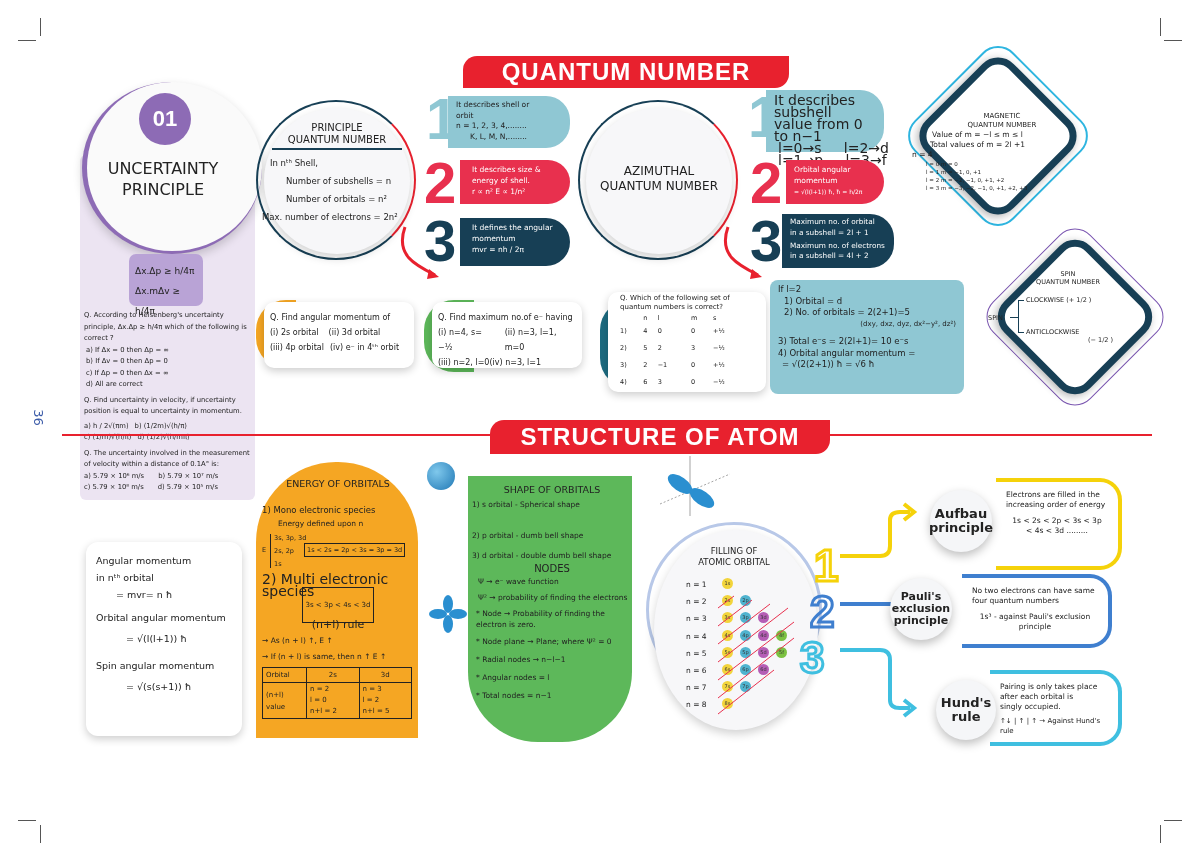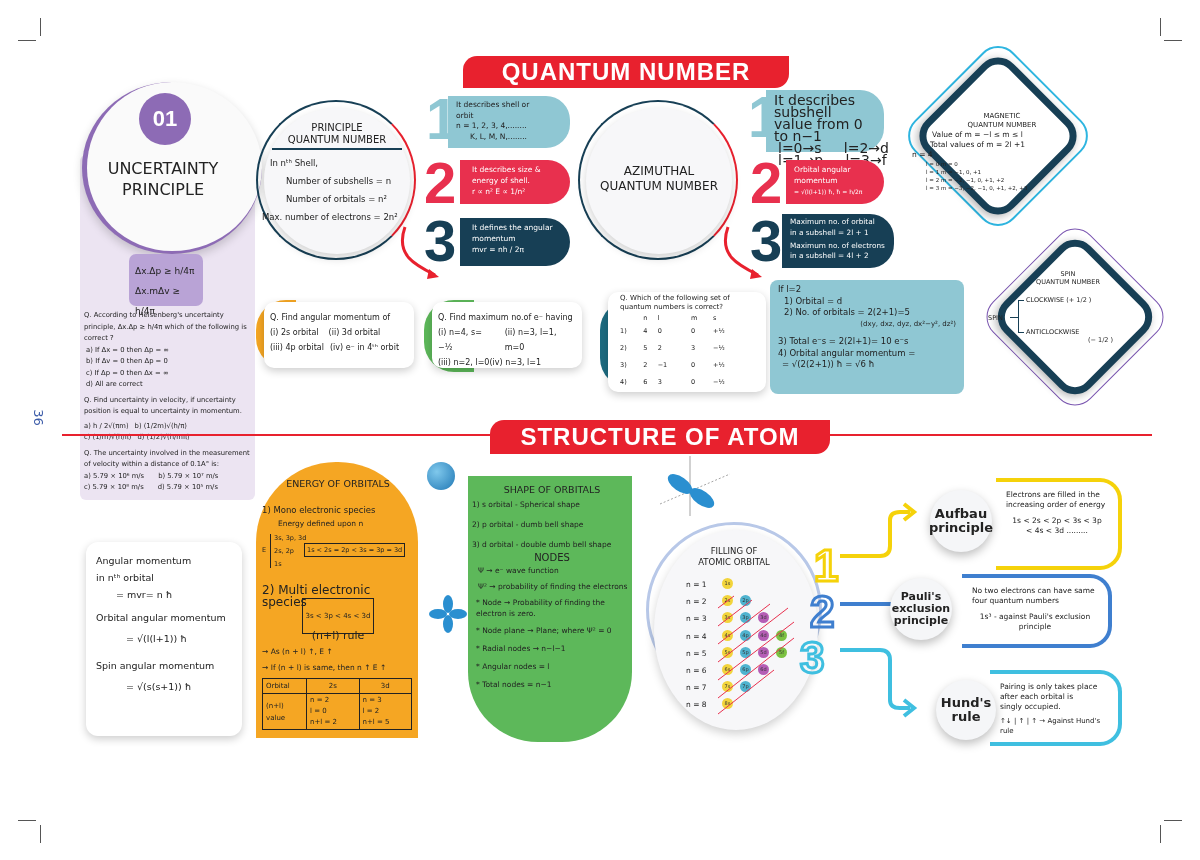--- a/index.html
+++ b/index.html
@@ -285,21 +285,21 @@
   <div style="font-size:8.5px">1) Mono electronic species</div>
   <div style="padding-left:16px;margin-top:2px">Energy defined upon n</div>
   <div style="position:relative;height:40px;font-size:6.5px">
     <div style="position:absolute;left:8px;top:4px;width:1px;height:34px;background:#222"></div>
     <div style="position:absolute;left:0;top:14px">E</div>
     <div style="position:absolute;left:12px;top:2px">3s, 3p, 3d</div>
     <div style="position:absolute;left:12px;top:15px">2s, 2p</div>
     <div style="position:absolute;left:12px;top:28px">1s</div>
     <div style="position:absolute;left:42px;top:13px;border:1px solid #222;padding:0 2px">1s &lt; 2s = 2p &lt; 3s = 3p = 3d</div>
   </div>
-  <div style="font-size:12px;margin-top:14px">2) Multi electronic species</div>
+  <div style="font-size:14px;margin-top:3px">2) Multi electronic species</div>
   <div style="text-align:center;margin-top:2px"><span style="border:1px solid #222;padding:13px 3px;font-size:7px">3s &lt; 3p &lt; 4s &lt; 3d</span></div>
   <div style="text-align:center;font-size:11px;margin:8px 0 4px">(n+l) rule</div>
   <div>→ As (n + l) ↑, E ↑</div>
   <div style="margin-top:4px">→ If (n + l) is same, then n ↑ E ↑</div>
   <table style="width:150px;margin-top:4px;font-size:7px;border:1px solid #222">
     <tbody>
         <tr>
           <td style="border:1px solid #222;padding:1px 3px">Orbital</td>
           <td style="border:1px solid #222;padding:1px 3px;text-align:center">2s</td>
           <td style="border:1px solid #222;padding:1px 3px;text-align:center">3d</td>
@@ -331,21 +331,21 @@
 <svg class="abs" style="left:660px;top:456px" width="70" height="60">
     <line x1="30" y1="0" x2="30" y2="60" stroke="#666" stroke-width=".6"></line>
     <line x1="0" y1="48" x2="70" y2="18" stroke="#666" stroke-width=".6" stroke-dasharray="2 2"></line>
     <ellipse cx="20" cy="28" rx="14" ry="7" transform="rotate(35 20 28)" fill="#2a8fd0"></ellipse>
     <ellipse cx="42" cy="42" rx="14" ry="7" transform="rotate(35 42 42)" fill="#2a8fd0"></ellipse>
   </svg>
 
 <div class="abs" style="left:468px;top:476px;width:164px;height:266px;background:#5db85a;border-radius:0 0 70px 70px"></div>
 <div class="abs" style="left:472px;top:484px;width:160px;font-size:7.5px;line-height:11px">
   <div style="text-align:center;font-size:9.5px;margin-bottom:4px">SHAPE OF ORBITALS</div>
-  <div style="margin-bottom:9px">1) s orbital - Spherical shape</div>
+  <div style="margin-bottom:20px">1) s orbital - Spherical shape</div>
   <div style="margin-bottom:9px">2) p orbital - dumb bell shape</div>
   <div>3) d orbital - double dumb bell shape</div>
   <div style="text-align:center;font-size:10px;margin:2px 0">NODES</div>
   <div style="margin-bottom:5px;padding-left:6px">Ψ → e⁻ wave function</div>
   <div style="margin-bottom:5px;padding-left:6px">Ψ² → probability of finding the electrons</div>
   <div style="margin-bottom:6px;padding-left:4px">* Node → Probability of finding the electron is zero.</div>
   <div style="margin-bottom:7px;padding-left:4px">* Node plane → Plane; where Ψ² = 0</div>
   <div style="margin-bottom:7px;padding-left:4px">* Radial nodes → n−l−1</div>
   <div style="margin-bottom:7px;padding-left:4px">* Angular nodes = l</div>
   <div style="padding-left:4px">* Total nodes    = n−1</div>

